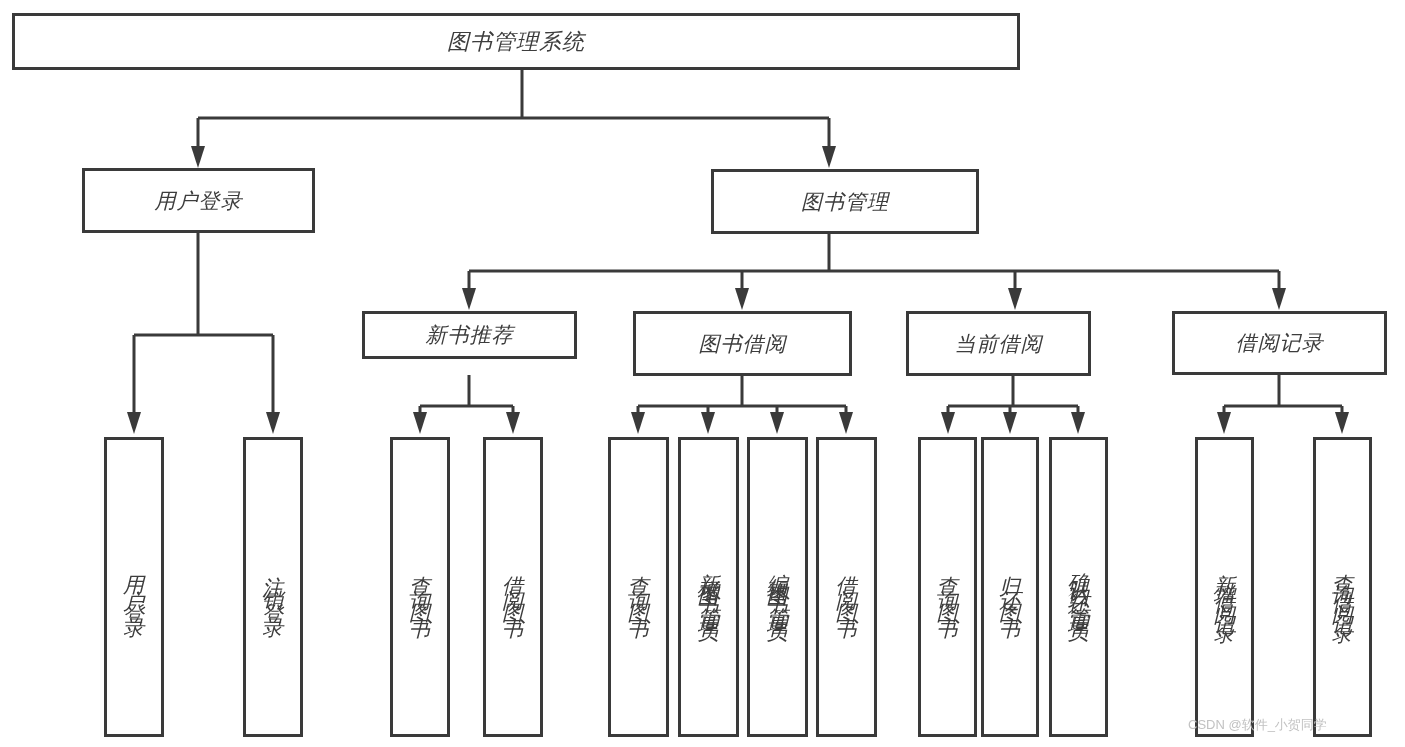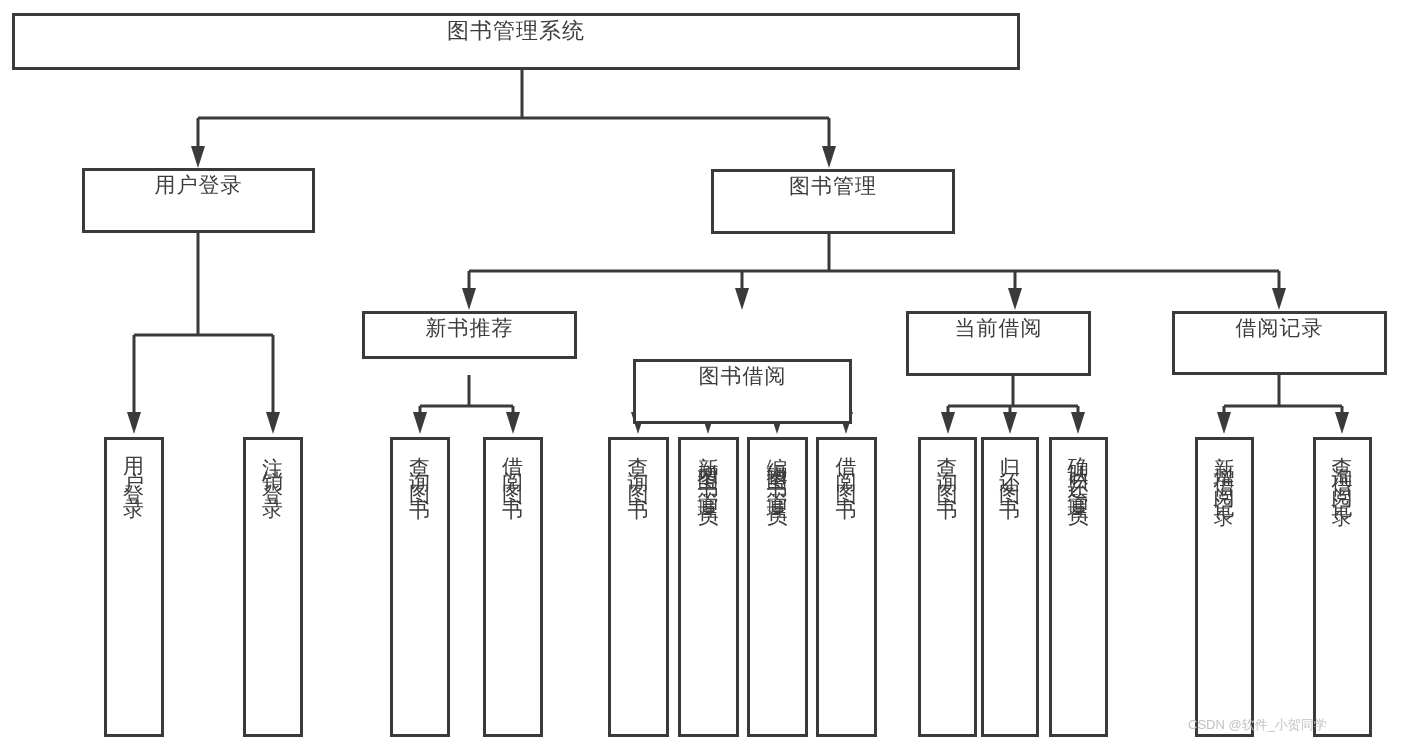--- a/index.html
+++ b/index.html
@@ -36,23 +36,24 @@
   .connector-svg polygon {
     fill: var(--line);
     stroke: none;
   }
   .box {
     position: absolute;
     box-sizing: border-box;
     background: var(--background);
     border: 3px solid var(--line);
     display: flex;
-    align-items: flex-start;
+    align-items: center;
     justify-content: center;
     color: var(--text);
+    font-style: italic;
   }
   .hlabel {
     font-size: 21px;
     letter-spacing: 1px;
     white-space: nowrap;
   }
   .root-box .hlabel {
     font-size: 22px;
   }
   .leaf {
@@ -134,28 +135,28 @@
     </g>
   </svg>
 
   <div class="box root-box" style="left:12px; top:13px; width:1008px; height:57px;">
     <span class="hlabel">图书管理系统</span>
   </div>
 
   <div class="box" style="left:82px; top:168px; width:233px; height:65px;">
     <span class="hlabel">用户登录</span>
   </div>
-  <div class="box" style="left:711px; top:169px; width:244px; height:65px;">
+  <div class="box" style="left:711px; top:169px; width:268px; height:65px;">
     <span class="hlabel">图书管理</span>
   </div>
 
   <div class="box" style="left:362px; top:311px; width:215px; height:48px;">
     <span class="hlabel">新书推荐</span>
   </div>
-  <div class="box" style="left:633px; top:311px; width:219px; height:65px;margin-top:48px;">
+  <div class="box" style="left:633px; top:311px; width:219px; height:65px;">
     <span class="hlabel">图书借阅</span>
   </div>
   <div class="box" style="left:906px; top:311px; width:185px; height:65px;">
     <span class="hlabel">当前借阅</span>
   </div>
   <div class="box" style="left:1172px; top:311px; width:215px; height:64px;">
     <span class="hlabel">借阅记录</span>
   </div>
 
   <div class="box leaf" style="left:104px;">

